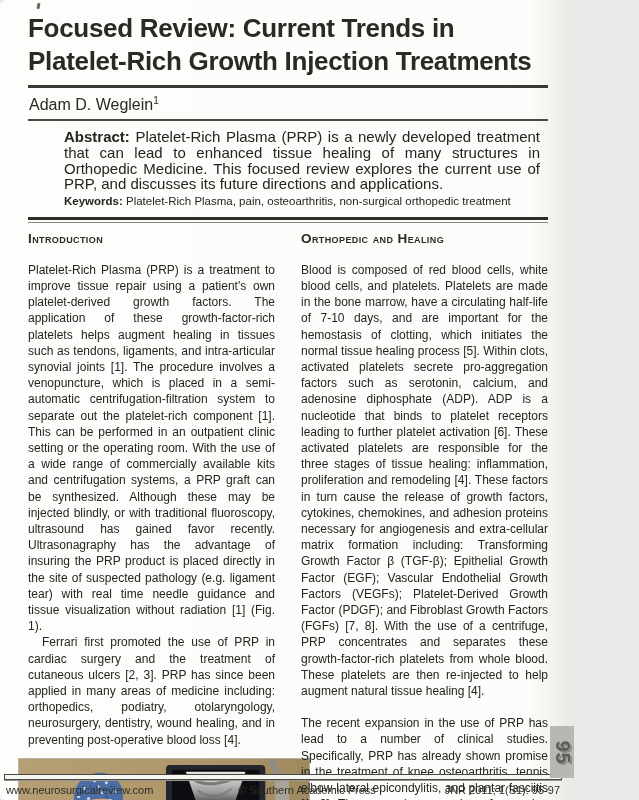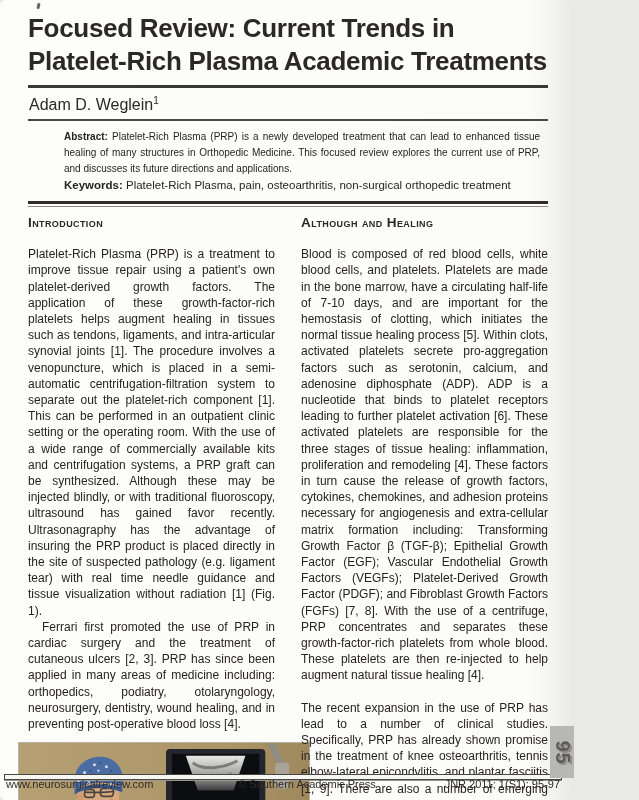--- a/index.html
+++ b/index.html
@@ -33,21 +33,21 @@
     letter-spacing:-0.3px;color:#2b2923;
   }
   .rule-title{height:3px;background:#3b3834;margin-top:7px;}
   .author-line{
     font-size:16px;font-weight:normal;margin:7px 0 0 1px;color:#2b2923;
   }
   .author-line sup{font-size:10px;}
   .rule-author{height:2px;background:#4a4742;margin-top:5px;}
   .abstract-block{
     margin:8px 8px 0 36px;
-    font-size:10px;line-height:15.6px;text-align:justify;
+    font-size:15px;line-height:15.6px;text-align:justify;
   }
   .keywords-block{
     margin:2px 8px 0 36px;
     font-size:11.5px;line-height:15px;
   }
   .bold{font-weight:bold;}
   .rule-keywords{
     margin-top:8px;height:2px;
     border-top:3px solid #2f2d29;border-bottom:1px solid #8a8780;
     background:#fdfdfb;
@@ -73,21 +73,21 @@
     width:292px;height:168px;display:block;
     border:1px solid #b9b2a2;box-sizing:border-box;background:#b29b6f;
   }
   .bottom-bar{
     position:absolute;left:4px;right:12px;bottom:20px;
     height:4px;background:#f6f6f3;
     border:1px solid #4a4742;
     box-shadow:0 1px 0 #9a968e;
   }
   .footer-row{
-    position:absolute;left:6px;right:14px;bottom:10px;
+    position:absolute;left:6px;right:14px;bottom:4px;
     display:flex;justify-content:space-between;align-items:baseline;
     font-size:11px;color:#2e2c27;
   }
   .footer-row .center{margin-left:16px;}
   .page-tab{
     position:absolute;right:0;top:726px;width:24px;height:52px;
     background:#b7b7b4;
     display:flex;align-items:center;justify-content:center;
     overflow:hidden;
   }
@@ -101,21 +101,21 @@
 </head>
 <body>
 
 <div class="page">
   <div class="artifact-mark"></div>
   <div class="scan-edge-line"></div>
 
   <div class="inner">
     <h1 class="title">
       <span>Focused Review: Current Trends in</span><br>
-      <span>Platelet-Rich Plasma Academic Treatments</span>
+      <span>Platelet-Rich Growth Injection Treatments</span>
     </h1>
     <div class="rule-title"></div>
 
     <div class="author-line"><span>Adam D. Weglein</span><sup>1</sup></div>
     <div class="rule-author"></div>
 
     <div class="abstract-block"><span class="bold">Abstract:</span><span> Platelet-Rich Plasma (PRP) is a newly developed treatment that can lead to enhanced tissue healing of many structures in Orthopedic Medicine.  This focused review explores the current use of PRP, and discusses its future directions and applications.</span></div>
 
     <div class="keywords-block"><span class="bold">Keywords:</span><span> Platelet-Rich Plasma, pain, osteoarthritis, non-surgical orthopedic treatment</span></div>
 
@@ -232,21 +232,21 @@
               <ellipse cx="208" cy="154" rx="13" ry="9" fill="#dcd8cc" transform="rotate(20 208 154)"></ellipse>
               <rect x="212" y="128" width="10" height="26" rx="4" fill="#efece4" transform="rotate(18 217 141)"></rect>
               <path d="M214,128 C206,112 198,104 188,98" stroke="#3a3a38" stroke-width="2" fill="none"></path>
             </g>
           </svg>
 
         </div>
       </div>
 
       <div class="col">
-        <h2 class="sect">Although and Healing</h2>
+        <h2 class="sect">Orthopedic and Healing</h2>
         <p class="body-p first">Blood is composed of red blood cells, white blood cells, and platelets. Platelets are made in the bone marrow, have a circulating half-life of 7-10 days, and are important for the hemostasis of clotting, which initiates the normal tissue healing process [5]. Within clots, activated platelets secrete pro-aggregation factors such as serotonin, calcium, and adenosine diphosphate (ADP). ADP is a nucleotide that binds to platelet receptors leading to further platelet activation [6]. These activated platelets are responsible for the three stages of tissue healing: inflammation, proliferation and remodeling [4]. These factors in turn cause the release of growth factors, cytokines, chemokines, and adhesion proteins necessary for angiogenesis and extra-cellular matrix formation including: Transforming Growth Factor β (TGF-β); Epithelial Growth Factor (EGF); Vascular Endothelial Growth Factors (VEGFs); Platelet-Derived Growth Factor (PDGF); and Fibroblast Growth Factors (FGFs) [7, 8]. With the use of a centrifuge, PRP concentrates and separates these growth-factor-rich platelets from whole blood.  These platelets are then re-injected to help augment natural tissue healing [4].</p>
 
         <p class="body-p first">The recent expansion in the use of PRP has lead to a number of clinical studies.  Specifically, PRP has already shown promise in the treatment of knee osteoarthritis, tennis elbow-lateral epicondylitis, and plantar fasciitis [1, 9]. There are also a number of emerging applications in the treatment of cartilaginous, spinal, ligament and tendon, and cutaneous nerve disease states [8, 10-12].</p>
 
       </div>
 
     </div>
   </div>
 
   <div class="bottom-bar"></div>

